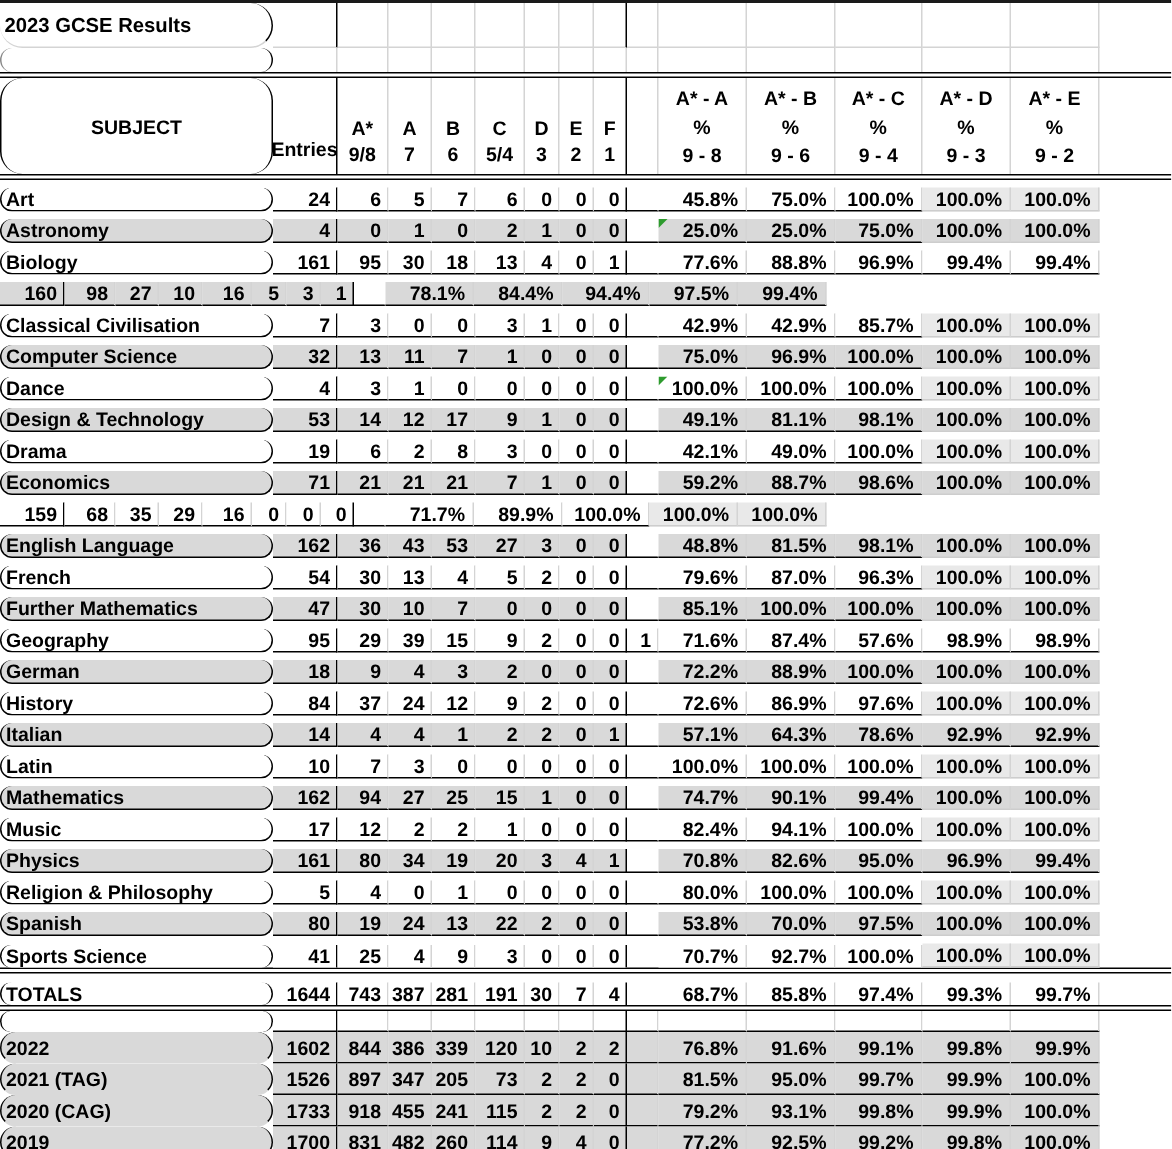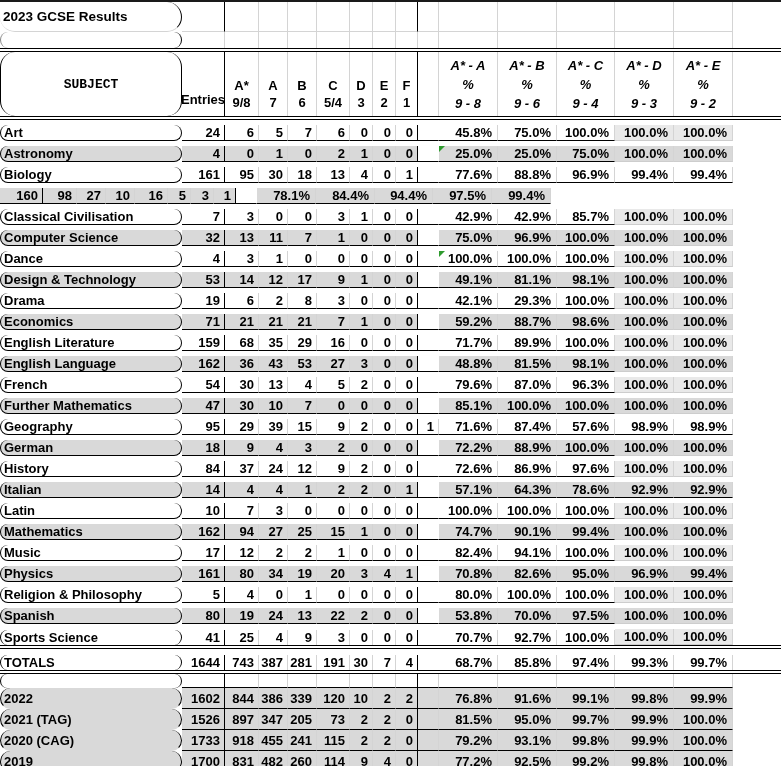--- a/index.html
+++ b/index.html
@@ -40,26 +40,26 @@
   .r-year .c-sub{border-bottom:1px solid #d9d9d9;}
   .nobot .c{border-bottom:none;margin-top:38px;}
   .gray .c{background:#d9d9d9;}
   .white .c{background:#fff;}
   .white .muted{background:#e9e9e9;}
   .muted{border-bottom:1px solid #cdcdcd !important;}
   
   .dline{box-sizing:border-box;height:4px;width:781px;
          border-top:1px solid #000;border-bottom:1px solid #000;background:#fff;}
   
-  .h-sub{justify-content:center;align-items:center;padding:0;font-family:Liberation Mono, monospace;}
+  .h-sub{justify-content:center;align-items:center;padding:0;}
   .h-ent{justify-content:center;align-items:flex-end;padding:0 0 9px 0;}
   .h-grade{flex-direction:column;justify-content:flex-end;align-items:center;
            padding:0 0 5px 0;line-height:17px;}
   .h-pct{flex-direction:column;justify-content:center;align-items:center;
-         padding:0;line-height:19px;font-style:italic;}
+         padding:0;line-height:19px;}
   .title-cell{font-size:13.5px;border-left:none;}
   
   .tri{position:absolute;left:0;top:0;width:0;height:0;
        border-top:6px solid #2e9b2e;border-right:6px solid transparent;}
 </style>
 </head>
 <body>
 
 <div id="sheet">
 
@@ -299,21 +299,21 @@
         <div class="c c-ent">19</div>
         <div class="c c-g0">6</div>
         <div class="c c-g1">2</div>
         <div class="c c-g2">8</div>
         <div class="c c-g3">3</div>
         <div class="c c-g4">0</div>
         <div class="c c-g5">0</div>
         <div class="c c-g6">0</div>
         <div class="c c-sp"></div>
         <div class="c c-p0">42.1%</div>
-        <div class="c c-p1">29.3%</div>
+        <div class="c c-p1">49.0%</div>
         <div class="c c-p2">100.0%</div>
         <div class="c c-p3 muted">100.0%</div>
         <div class="c c-p4 muted">100.0%</div>
       </div>
       <div class="row r-data gray">
         <div class="c c-sub">Economics</div>
         <div class="c c-ent">71</div>
         <div class="c c-g0">21</div>
         <div class="c c-g1">21</div>
         <div class="c c-g2">21</div>
@@ -322,21 +322,20 @@
         <div class="c c-g5">0</div>
         <div class="c c-g6">0</div>
         <div class="c c-sp"></div>
         <div class="c c-p0">59.2%</div>
         <div class="c c-p1">88.7%</div>
         <div class="c c-p2">98.6%</div>
         <div class="c c-p3 muted">100.0%</div>
         <div class="c c-p4 muted">100.0%</div>
       </div>
       <div class="row r-data white">
-        <div class="c c-sub">English Literature</div>
         <div class="c c-ent">159</div>
         <div class="c c-g0">68</div>
         <div class="c c-g1">35</div>
         <div class="c c-g2">29</div>
         <div class="c c-g3">16</div>
         <div class="c c-g4">0</div>
         <div class="c c-g5">0</div>
         <div class="c c-g6">0</div>
         <div class="c c-sp"></div>
         <div class="c c-p0">71.7%</div>

